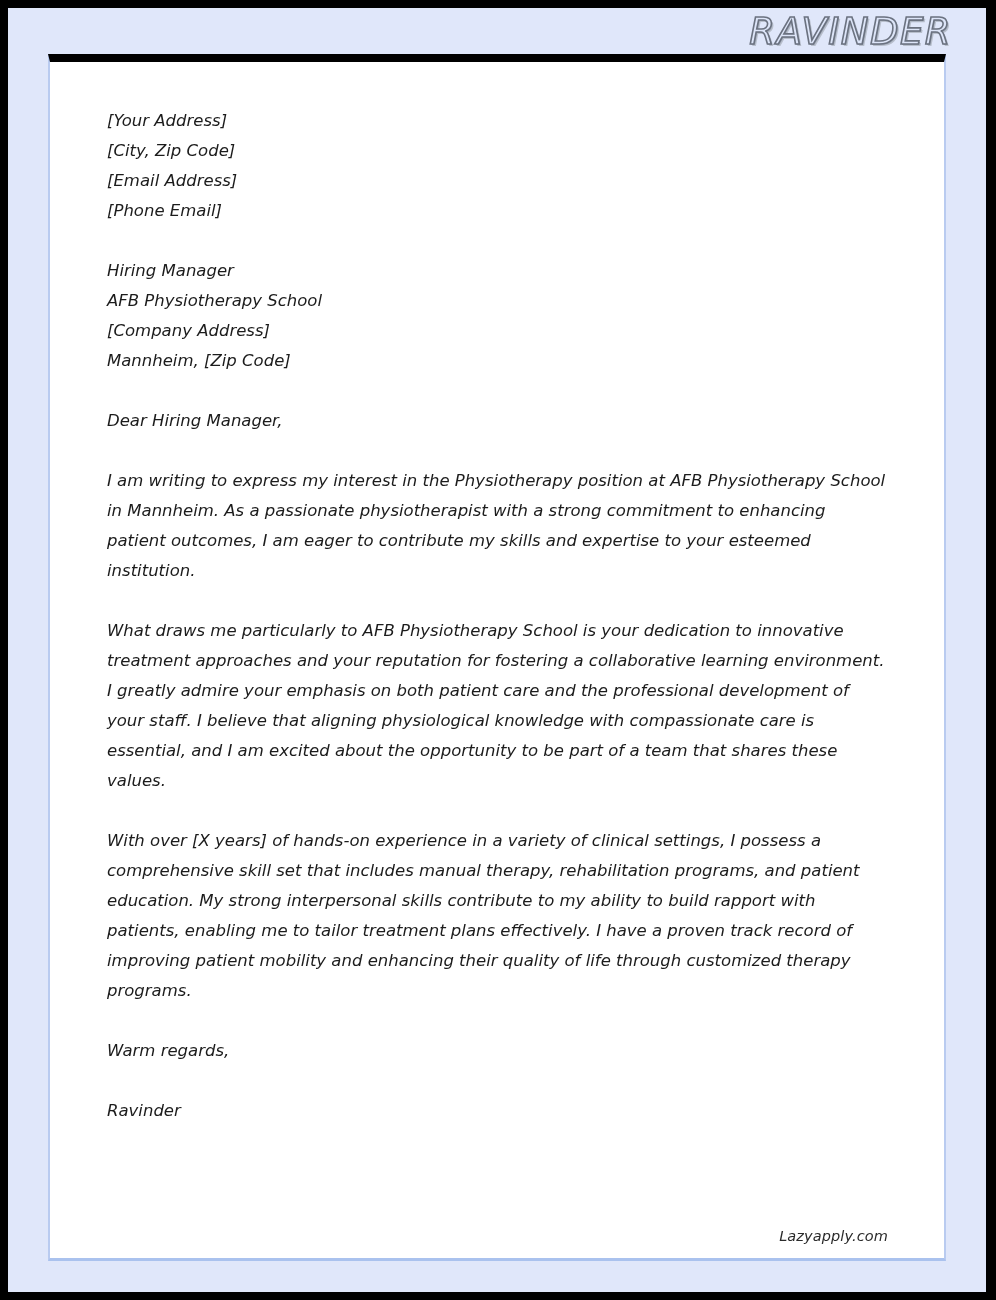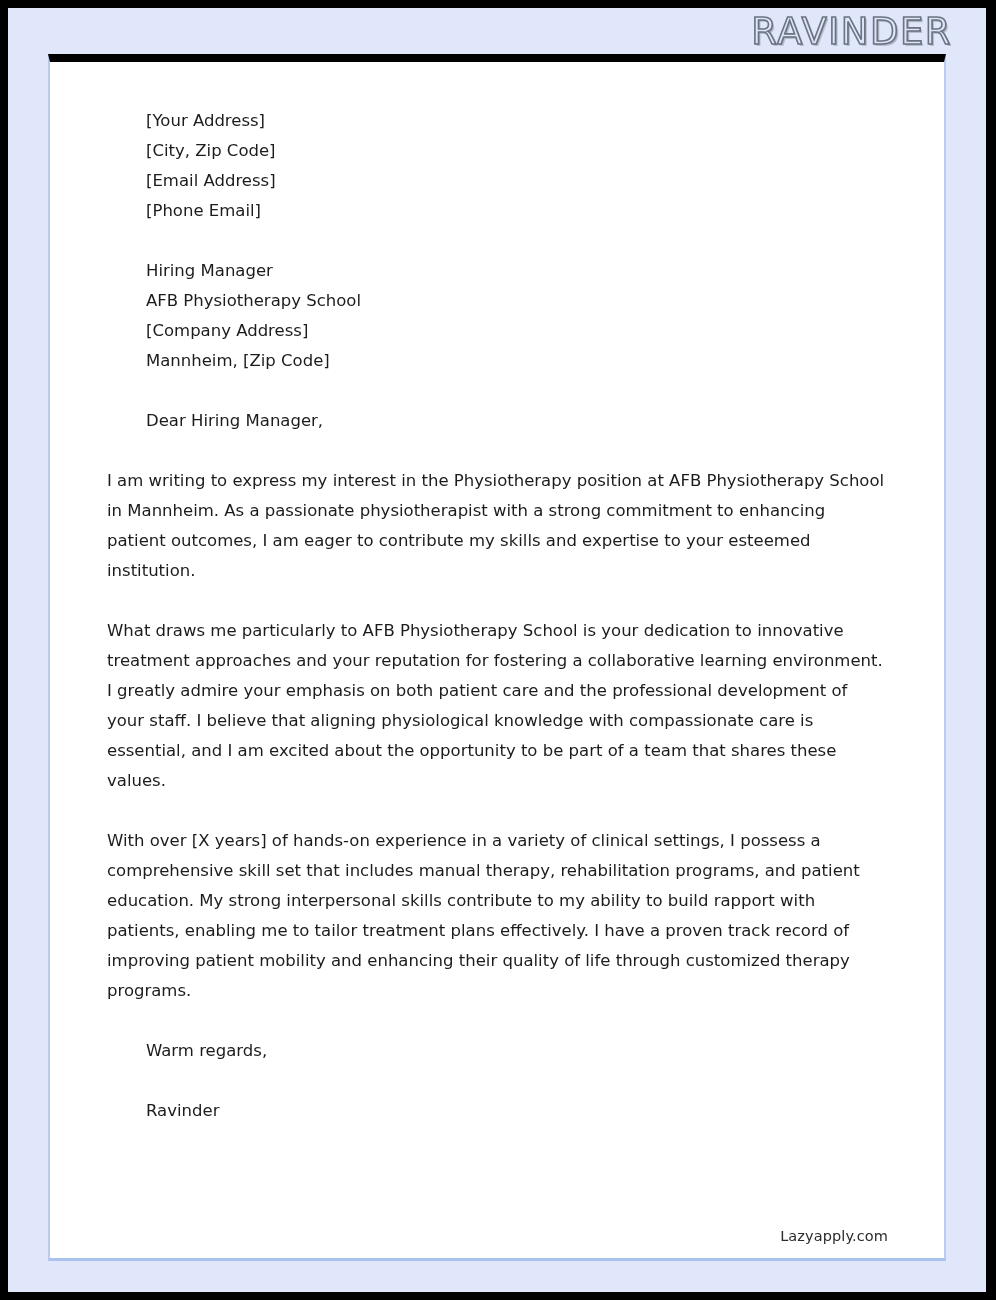--- a/index.html
+++ b/index.html
@@ -1,15 +1,15 @@
 <!DOCTYPE html>
 <html><head>
 <meta charset="utf-8">
 <style>
-  * { box-sizing: border-box; margin: 0; padding: 0; }
+  * { box-sizing: border-box; margin: 0; padding: 0; font-style: italic; }
 
   html, body {
     width: 996px;
     height: 1300px;
     overflow: hidden;
   }
 
   body {
     background: #e0e7fa;
     font-family: "DejaVu Sans", sans-serif;
@@ -82,21 +82,21 @@
     font-size: 16.5px;
     line-height: 30px;
     color: #1c1c1c;
     font-weight: 400;
   }
 
   .block { margin: 0; }
 
   .block + .block { margin-top: 30px; }
 
-  .line { display: block; white-space: pre-wrap; margin-left: 39px; }
+  .line { display: block; white-space: pre-wrap; }
 
   p.para {
     margin: 0;
     text-align: left;
   }
 
   
   .watermark {
     position: absolute;
     right: 56px;

